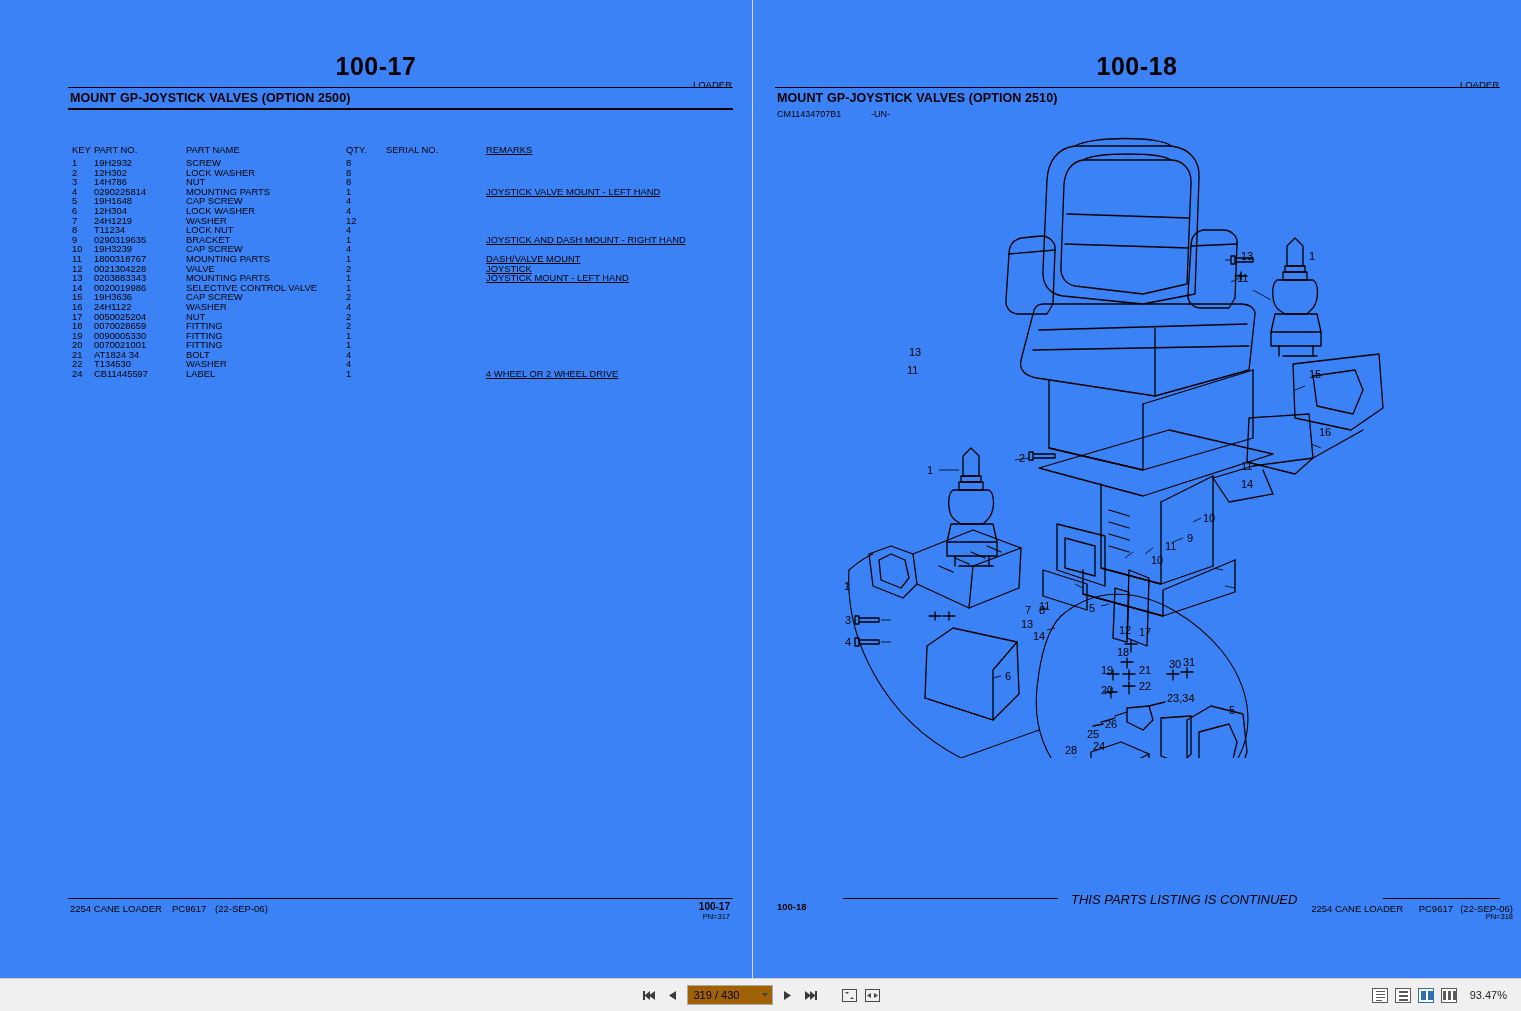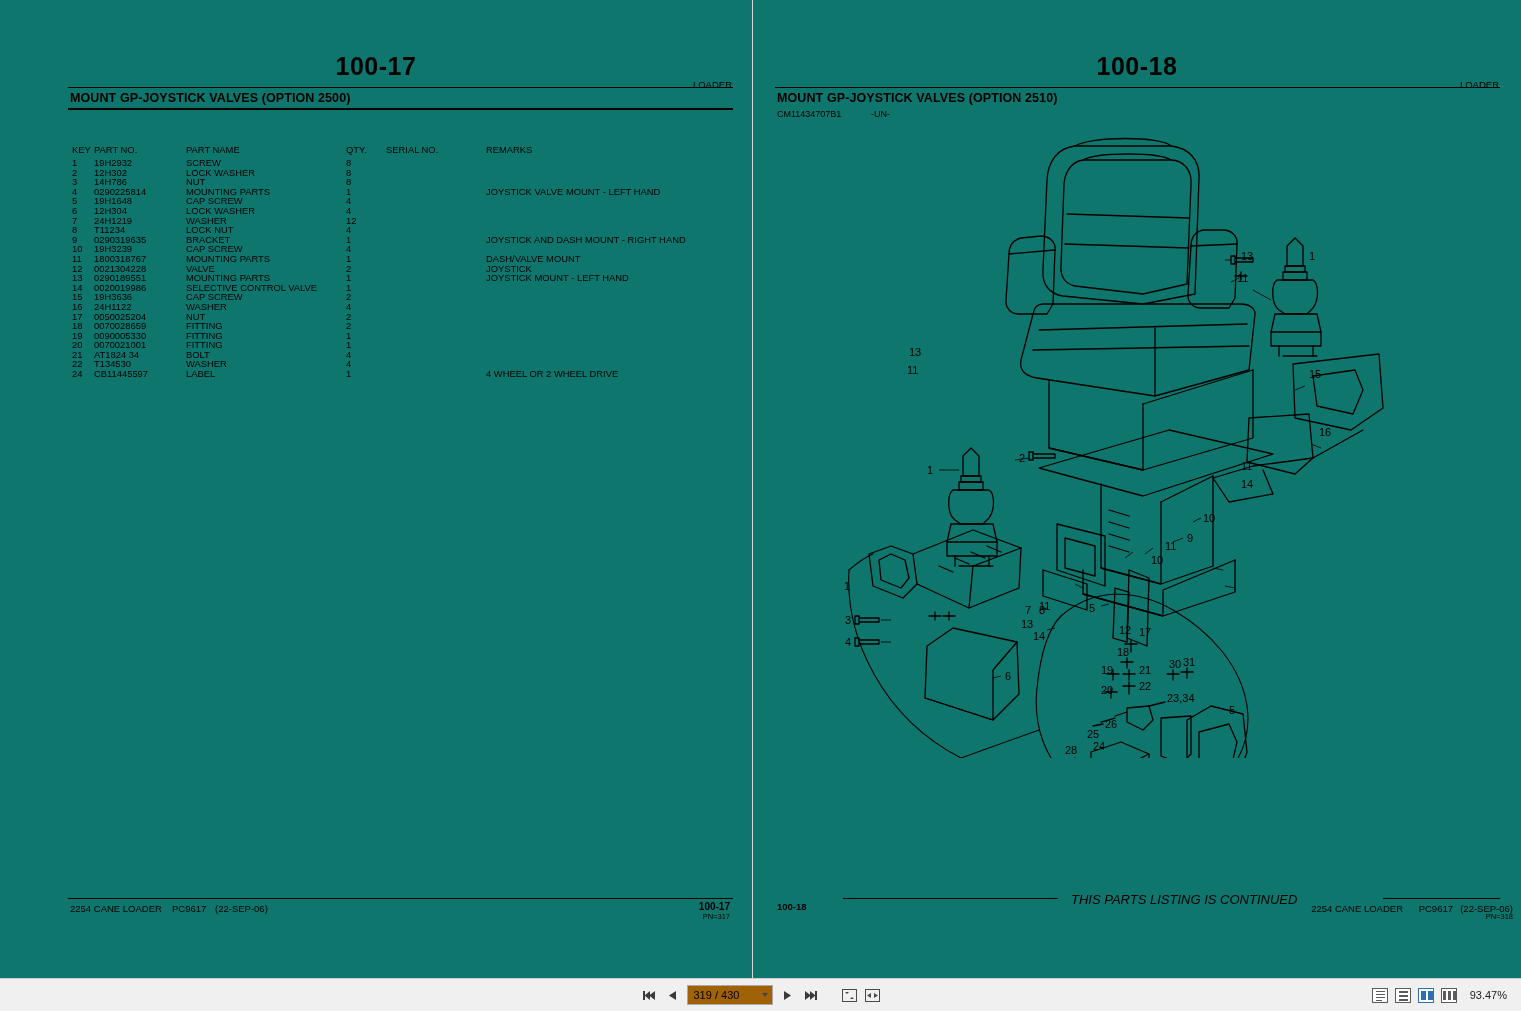--- a/index.html
+++ b/index.html
@@ -18,21 +18,21 @@
   .pages {
     position: absolute;
     top: 0; left: 0;
     width: 1521px;
     height: 978px;
     display: flex;
     gap: 0px;
   }
   .page {
     position: relative;
-    background: #0f766e;
+    background: #3b82f6;
     height: 978px;
     overflow: hidden;
   }
   .page.left { width: 752px; }
   .page.right { width: 769px; border-left: 1px solid #d8d8d8; padding-left: 36px; }
 
   .page-inner { position: absolute; inset: 0; }
 
   
   .pagenum-top {
@@ -89,21 +89,21 @@
     padding: 0;
     line-height: 9.6px;
     white-space: nowrap;
     vertical-align: top;
   }
   .col-key { width: 26px; text-align: left; padding-left: 4px !important; }
   .col-pn  { width: 92px; }
   .col-name{ width: 160px; }
   .col-qty { width: 40px; text-align: left; }
   .col-ser { width: 100px; }
-  .col-rem { width: auto; }
+  .col-rem { width: auto; text-decoration: underline; }
   th.col-key { text-align: left; }
   th.col-pn  { text-align: left; padding-left: 2px; }
   th.col-name{ text-align: center; }
   th.col-qty { text-align: left; }
   th.col-ser { text-align: left; }
   th.col-rem { text-align: center; }
 
   
   .footer-rule {
     position: absolute;
@@ -325,21 +325,21 @@
                 <tr>
                   <td class="col-key">12</td>
                   <td class="col-pn">0021304228</td>
                   <td class="col-name">VALVE</td>
                   <td class="col-qty">2</td>
                   <td class="col-ser"></td>
                   <td class="col-rem">JOYSTICK</td>
                 </tr>
                 <tr>
                   <td class="col-key">13</td>
-                  <td class="col-pn">0290189551</td>
+                  <td class="col-pn">0203883343</td>
                   <td class="col-name">MOUNTING PARTS</td>
                   <td class="col-qty">1</td>
                   <td class="col-ser"></td>
                   <td class="col-rem">JOYSTICK MOUNT - LEFT HAND</td>
                 </tr>
                 <tr>
                   <td class="col-key">14</td>
                   <td class="col-pn">0020019986</td>
                   <td class="col-name">SELECTIVE CONTROL VALVE</td>
                   <td class="col-qty">1</td>

